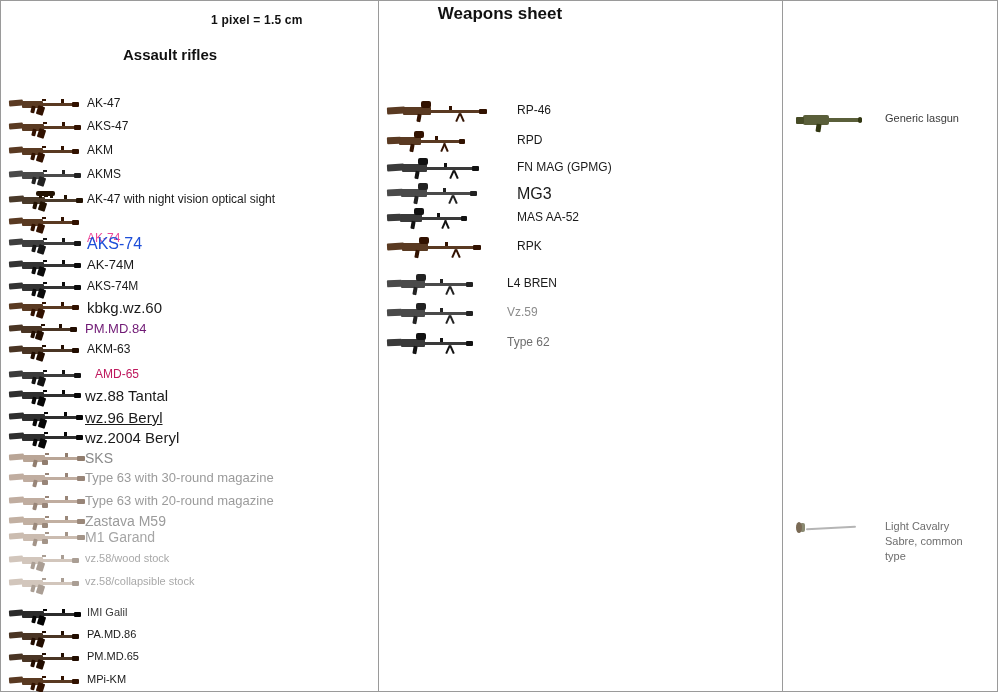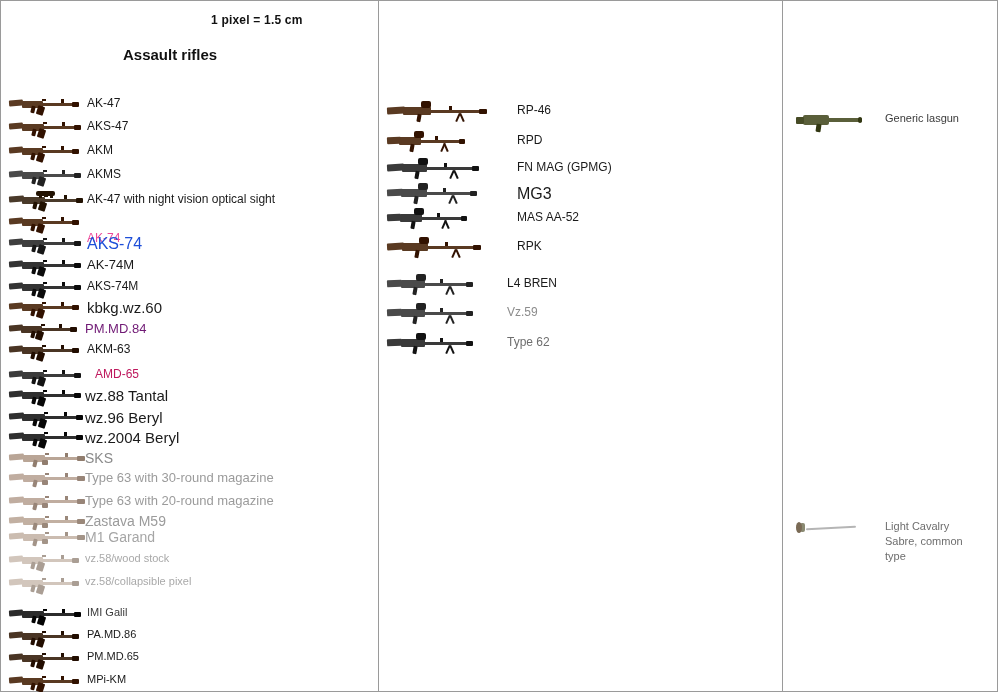--- a/index.html
+++ b/index.html
@@ -36,20 +36,21 @@
   .p{position:absolute;}
 </style>
 </head>
 <body>
 
 <div class="sheet">
   <div class="vline v1"></div>
   <div class="vline v2"></div>
 
   <div class="scale-note">1 pixel = 1.5 cm</div>
+  <div class="title">Weapons sheet</div>
   <div class="col-head assault">Assault rifles</div>
 
   <div id="rows-layer">
       <div class="row" style="left: 0px; top: 92px; width: 998px;">
         <div class="gun" style="position: absolute; left: 8px; top: 0px; width: 70px; height: 22px;">
           <div class="p" style="left: 29.4px; top: 9.5px; width: 35px; height: 3px; background: rgb(90, 58, 34);"></div>
           <div class="p" style="left: 12.6px; top: 7.5px; width: 21px; height: 7px; background: rgb(90, 58, 34); border-radius: 1px;"></div>
           <div class="p" style="left: 0px; top: 7px; width: 14px; height: 6px; background: rgb(90, 58, 34); transform: rotate(-4deg); border-radius: 1px;"></div>
           <div class="p" style="left: 63px; top: 8.5px; width: 7px; height: 5px; background: rgb(50, 18, 0); border-radius: 1px;"></div>
           <div class="p" style="left: 28px; top: 13px; width: 7px; height: 9px; background: rgb(50, 18, 0); transform: rotate(18deg); border-radius: 1px;"></div>
@@ -235,21 +236,21 @@
         <div class="gun" style="position: absolute; left: 8px; top: 0px; width: 74px; height: 22px;">
           <div class="p" style="left: 31.08px; top: 9.5px; width: 37px; height: 3px; background: rgb(47, 47, 47);"></div>
           <div class="p" style="left: 13.32px; top: 7.5px; width: 22.2px; height: 7px; background: rgb(47, 47, 47); border-radius: 1px;"></div>
           <div class="p" style="left: 0px; top: 7px; width: 14.8px; height: 6px; background: rgb(47, 47, 47); transform: rotate(-4deg); border-radius: 1px;"></div>
           <div class="p" style="left: 66.6px; top: 8.5px; width: 7.4px; height: 5px; background: rgb(7, 7, 7); border-radius: 1px;"></div>
           <div class="p" style="left: 29.6px; top: 13px; width: 7px; height: 9px; background: rgb(7, 7, 7); transform: rotate(18deg); border-radius: 1px;"></div>
           <div class="p" style="left: 23.68px; top: 13px; width: 4px; height: 7px; background: rgb(7, 7, 7); transform: rotate(14deg); border-radius: 1px;"></div>
           <div class="p" style="left: 54.76px; top: 6px; width: 3px; height: 4px; background: rgb(7, 7, 7);"></div>
           <div class="p" style="left: 34.78px; top: 5.5px; width: 4px; height: 2.5px; background: rgb(7, 7, 7);"></div>
         </div>
-        <div class="label" style="position: absolute; left: 84px; top: 3px; font-size: 15px; color: rgb(26, 26, 26);">wz.96 Beryl</div>
+        <div class="label" style="position: absolute; left: 84px; top: 3px; font-size: 15px; color: rgb(26, 26, 26); text-decoration: underline;">wz.96 Beryl</div>
       </div>
       <div class="row" style="left: 0px; top: 425px; width: 998px;">
         <div class="gun" style="position: absolute; left: 8px; top: 0px; width: 74px; height: 22px;">
           <div class="p" style="left: 31.08px; top: 9.5px; width: 37px; height: 3px; background: rgb(47, 47, 47);"></div>
           <div class="p" style="left: 13.32px; top: 7.5px; width: 22.2px; height: 7px; background: rgb(47, 47, 47); border-radius: 1px;"></div>
           <div class="p" style="left: 0px; top: 7px; width: 14.8px; height: 6px; background: rgb(47, 47, 47); transform: rotate(-4deg); border-radius: 1px;"></div>
           <div class="p" style="left: 66.6px; top: 8.5px; width: 7.4px; height: 5px; background: rgb(7, 7, 7); border-radius: 1px;"></div>
           <div class="p" style="left: 29.6px; top: 13px; width: 7px; height: 9px; background: rgb(7, 7, 7); transform: rotate(18deg); border-radius: 1px;"></div>
           <div class="p" style="left: 23.68px; top: 13px; width: 4px; height: 7px; background: rgb(7, 7, 7); transform: rotate(14deg); border-radius: 1px;"></div>
           <div class="p" style="left: 54.76px; top: 6px; width: 3px; height: 4px; background: rgb(7, 7, 7);"></div>
@@ -339,21 +340,21 @@
         <div class="gun" style="position: absolute; left: 8px; top: 0px; width: 70px; height: 22px;">
           <div class="p" style="left: 29.4px; top: 9.5px; width: 35px; height: 3px; background: rgb(210, 198, 188);"></div>
           <div class="p" style="left: 12.6px; top: 7.5px; width: 21px; height: 7px; background: rgb(210, 198, 188); border-radius: 1px;"></div>
           <div class="p" style="left: 0px; top: 7px; width: 14px; height: 6px; background: rgb(210, 198, 188); transform: rotate(-4deg); border-radius: 1px;"></div>
           <div class="p" style="left: 63px; top: 8.5px; width: 7px; height: 5px; background: rgb(170, 158, 148); border-radius: 1px;"></div>
           <div class="p" style="left: 28px; top: 13px; width: 7px; height: 9px; background: rgb(170, 158, 148); transform: rotate(18deg); border-radius: 1px;"></div>
           <div class="p" style="left: 22.4px; top: 13px; width: 4px; height: 7px; background: rgb(170, 158, 148); transform: rotate(14deg); border-radius: 1px;"></div>
           <div class="p" style="left: 51.8px; top: 6px; width: 3px; height: 4px; background: rgb(170, 158, 148);"></div>
           <div class="p" style="left: 32.9px; top: 5.5px; width: 4px; height: 2.5px; background: rgb(170, 158, 148);"></div>
         </div>
-        <div class="label" style="position: absolute; left: 84px; top: 3px; font-size: 11px; color: rgb(169, 169, 169);">vz.58/collapsible pixel</div>
+        <div class="label" style="position: absolute; left: 84px; top: 3px; font-size: 11px; color: rgb(169, 169, 169);">vz.58/collapsible stock</div>
       </div>
       <div class="row" style="left: 0px; top: 602px; width: 998px;">
         <div class="gun" style="position: absolute; left: 8px; top: 0px; width: 72px; height: 22px;">
           <div class="p" style="left: 30.24px; top: 9.5px; width: 36px; height: 3px; background: rgb(43, 43, 43);"></div>
           <div class="p" style="left: 12.96px; top: 7.5px; width: 21.6px; height: 7px; background: rgb(43, 43, 43); border-radius: 1px;"></div>
           <div class="p" style="left: 0px; top: 7px; width: 14.4px; height: 6px; background: rgb(43, 43, 43); transform: rotate(-4deg); border-radius: 1px;"></div>
           <div class="p" style="left: 64.8px; top: 8.5px; width: 7.2px; height: 5px; background: rgb(3, 3, 3); border-radius: 1px;"></div>
           <div class="p" style="left: 28.8px; top: 13px; width: 7px; height: 9px; background: rgb(3, 3, 3); transform: rotate(18deg); border-radius: 1px;"></div>
           <div class="p" style="left: 23.04px; top: 13px; width: 4px; height: 7px; background: rgb(3, 3, 3); transform: rotate(14deg); border-radius: 1px;"></div>
           <div class="p" style="left: 53.28px; top: 6px; width: 3px; height: 4px; background: rgb(3, 3, 3);"></div>

